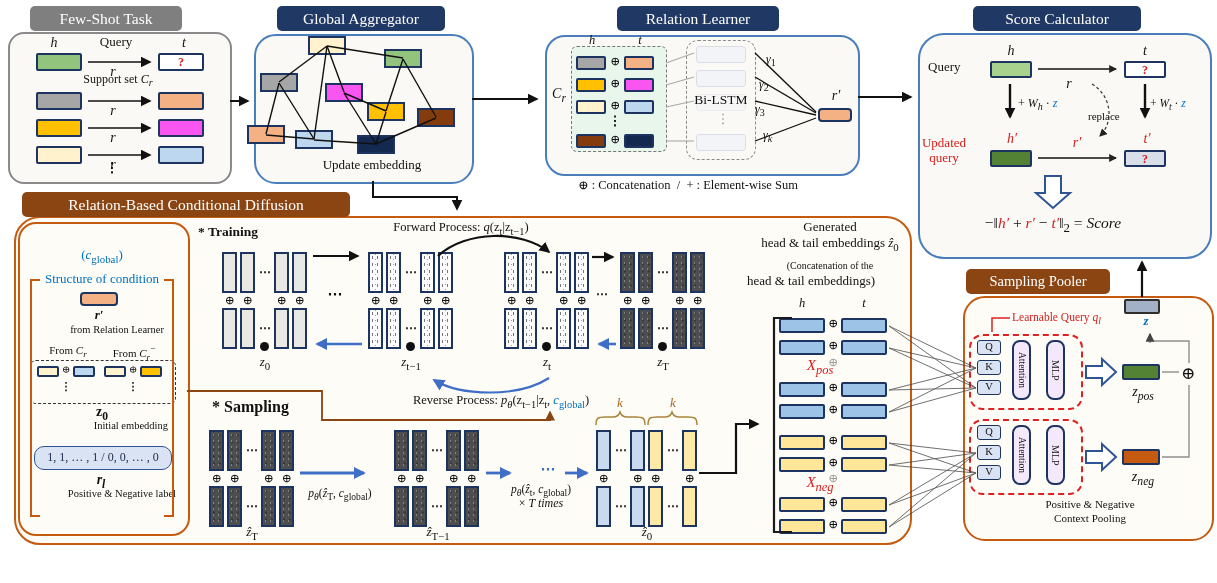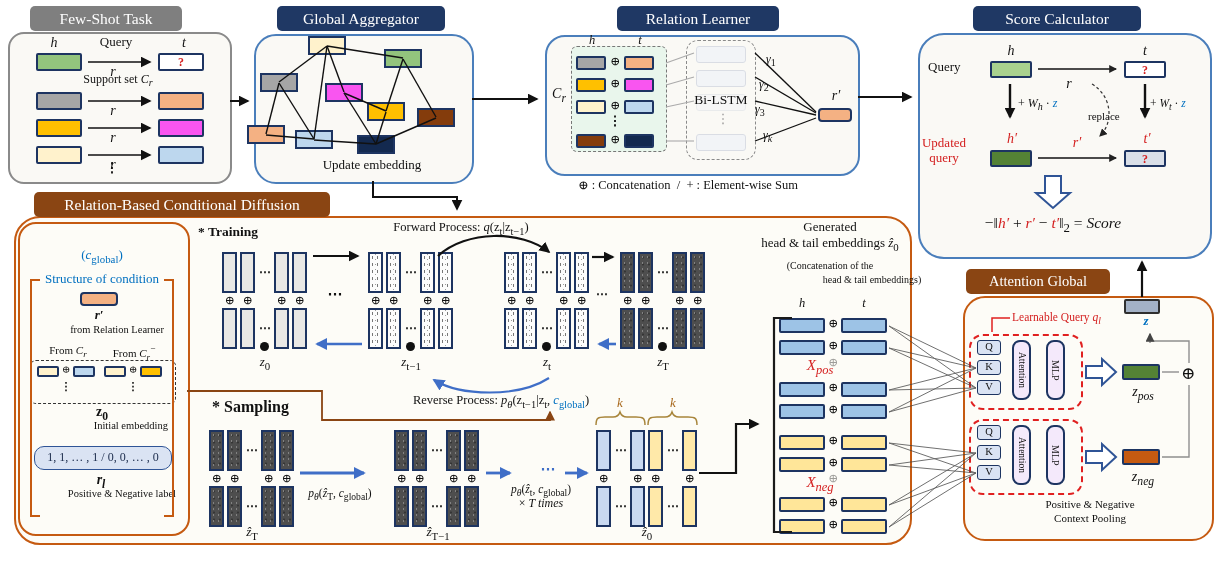--- a/index.html
+++ b/index.html
@@ -57,22 +57,22 @@
   <div class="panel pblue" style="left:545px;top:35px;width:311px;height:137px;border-radius:20px;"></div>
   <div class="panel pblue" style="left:918px;top:33px;width:290px;height:222px;border-radius:26px;"></div>
   <div class="panel porange" style="left:14px;top:216px;width:894px;height:325px;border-radius:26px;"></div>
   <div class="panel porange" style="left:18px;top:222px;width:168px;height:310px;border-radius:18px;border-width:2px;"></div>
   <div class="panel porange" style="left:963px;top:296px;width:247px;height:241px;border-radius:22px;"></div>
 
   <div class="titlebox navybg" style="left:277px;top:6px;width:168px;height:25px;">Global Aggregator</div>
   <div class="titlebox graybg" style="left:30px;top:6px;width:152px;height:25px;">Few-Shot Task</div>
   <div class="titlebox navybg" style="left:617px;top:6px;width:162px;height:25px;">Relation Learner</div>
   <div class="titlebox navybg" style="left:973px;top:6px;width:168px;height:25px;">Score Calculator</div>
-  <div class="titlebox brownbg" style="left:34px;top:192px;width:296px;height:25px;">Relation-Based Conditional Diffusion</div>
-  <div class="titlebox brownbg" style="left:966px;top:269px;width:144px;height:25px;font-size:14.5px;">Attention Global</div>
+  <div class="titlebox brownbg" style="left:22px;top:192px;width:328px;height:25px;">Relation-Based Conditional Diffusion</div>
+  <div class="titlebox brownbg" style="left:966px;top:269px;width:144px;height:25px;font-size:14.5px;">Sampling Pooler</div>
 
   <div class="lbl ctr f14" style="left:44px;top:35px;width:20px;"><i>h</i></div>
   <div class="lbl ctr" style="left:88px;top:35px;width:56px;">Query</div>
   <div class="lbl ctr f14" style="left:174px;top:35px;width:20px;"><i>t</i></div>
   <div class="box green" style="left:36px;top:53px;width:46px;height:18px;"></div>
   <div class="box white qm" style="left:158px;top:53px;width:46px;height:18px;line-height:15px;">?</div>
   <div class="lbl ctr f14" style="left:104px;top:64px;width:18px;"><i>r</i></div>
   <div class="lbl ctr f12" style="left:62px;top:73px;width:112px;">Support set <i>C<sub>r</sub></i></div>
   <div class="box grayc" style="left:36px;top:92px;width:46px;height:18px;"></div>
   <div class="box orangec" style="left:158px;top:92px;width:46px;height:18px;"></div>
@@ -355,21 +355,21 @@
   <div class="lbl ctr" style="left:284px;top:487px;width:112px;font-size:11.5px;"><i>p<sub>θ</sub></i>(<i>ẑ</i><sub>T</sub>, <i>c</i><sub>global</sub>)</div>
   <div class="lbl ctr" style="left:489px;top:483px;width:104px;font-size:11.5px;"><i>p<sub>θ</sub></i>(<i>ẑ</i><sub>t</sub>, <i>c</i><sub>global</sub>)</div>
   <div class="lbl ctr" style="left:497px;top:497px;width:88px;font-size:12px;">× <i>T times</i></div>
   <div class="lbl ctr bold f15" style="left:534px;top:461px;width:28px;color:#3f6ec7;">⋯</div>
   <div class="lbl ctr brownc" style="left:611px;top:396px;width:18px;"><i>k</i></div>
   <div class="lbl ctr brownc" style="left:664px;top:396px;width:18px;"><i>k</i></div>
 
   <div class="lbl ctr" style="left:760px;top:220px;width:140px;">Generated</div>
   <div class="lbl ctr" style="left:746px;top:236px;width:168px;">head &amp; tail embeddings <i>ẑ</i><sub>0</sub></div>
   <div class="lbl ctr" style="left:750px;top:260px;width:160px;font-size:10px;">(Concatenation of the</div>
-  <div class="lbl ctr" style="left:792px;top:274px;width:160px;font-size:10px;">head &amp; tail embeddings)</div>
+  <div class="lbl ctr" style="left:731px;top:274px;width:160px;font-size:13px;">head &amp; tail embeddings)</div>
   <div class="lbl ctr f125" style="left:792px;top:296px;width:20px;"><i>h</i></div>
   <div class="lbl ctr f125" style="left:854px;top:296px;width:20px;"><i>t</i></div>
 
   <div class="box posblue" style="left:779px;top:318px;width:46px;height:15px;"></div>
   <div class="lbl ctr f12" style="left:826px;top:317px;width:14px;">⊕</div>
   <div class="box posblue" style="left:841px;top:318px;width:46px;height:15px;"></div>
   <div class="box posblue" style="left:779px;top:340px;width:46px;height:15px;"></div>
   <div class="lbl ctr f12" style="left:826px;top:339px;width:14px;">⊕</div>
   <div class="box posblue" style="left:841px;top:340px;width:46px;height:15px;"></div>
   <div class="lbl ctr f12 faint" style="left:826px;top:356px;width:14px;">⊕</div>

